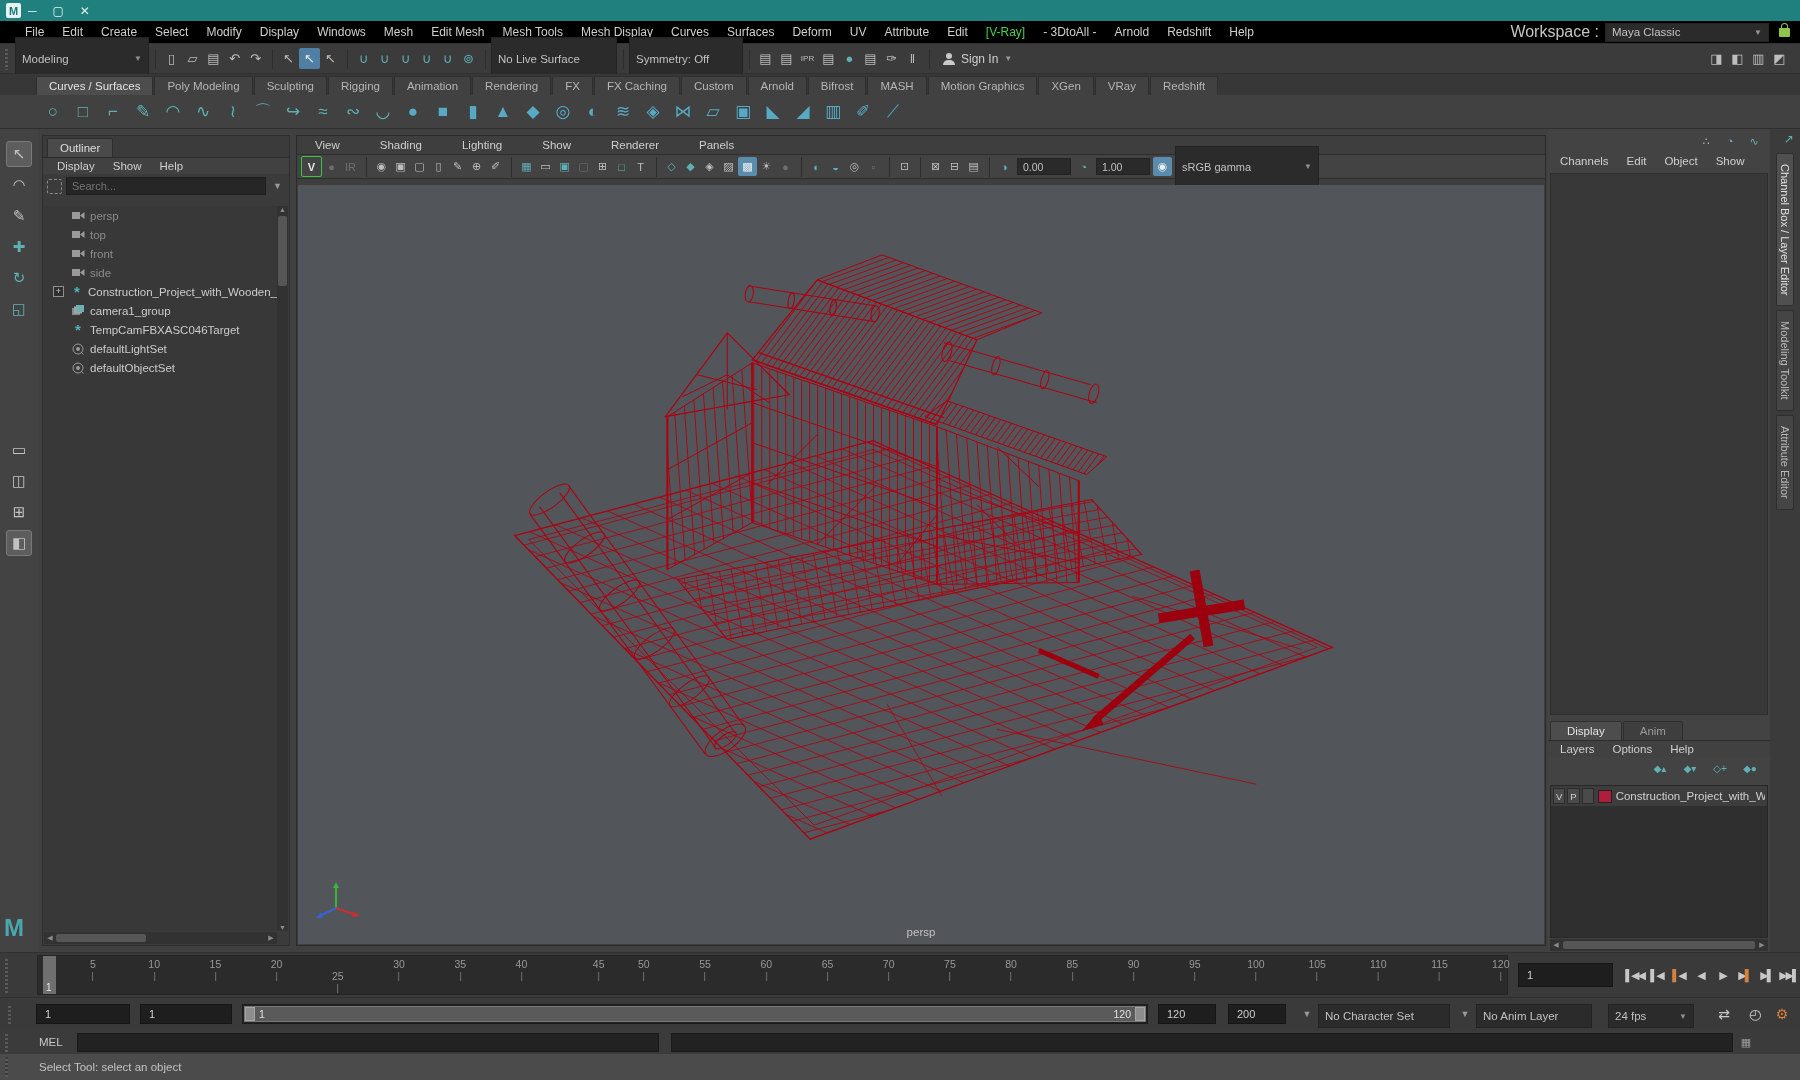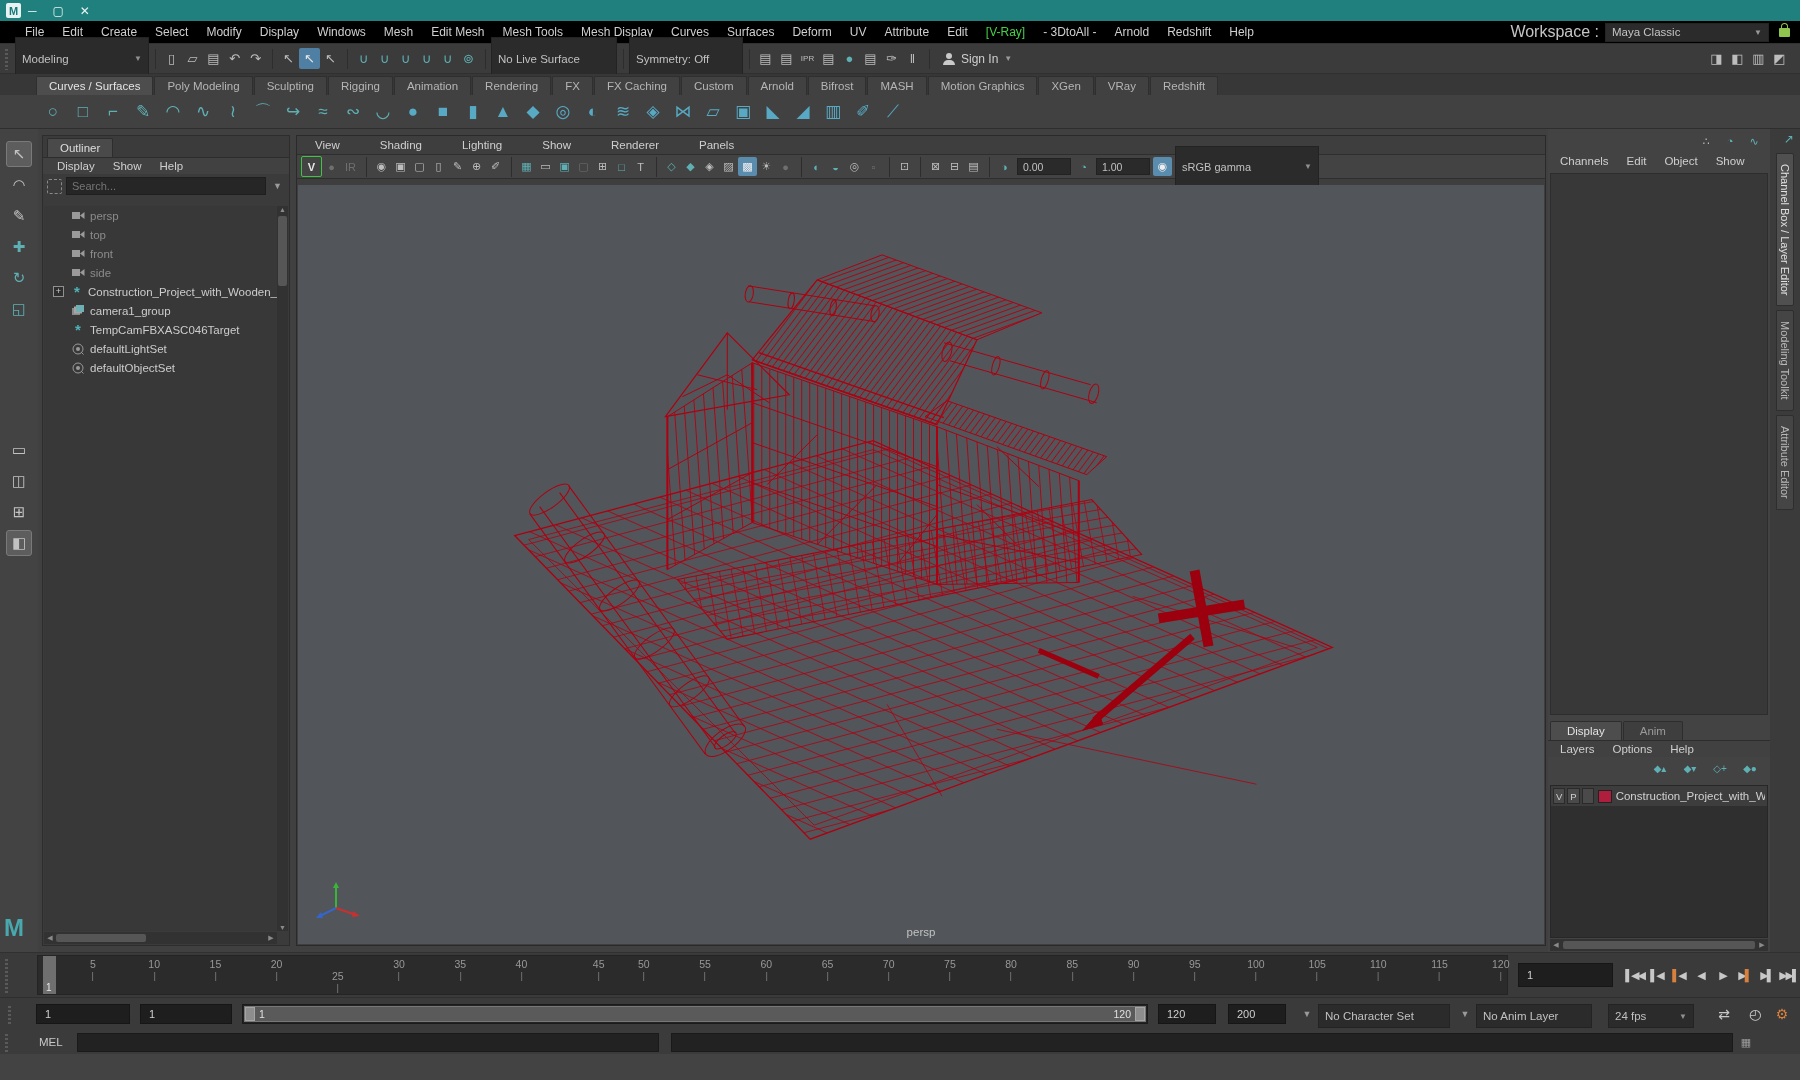--- a/index.html
+++ b/index.html
@@ -742,14 +742,18 @@
   </div>
 
   <div class="melrow">
     <div class="handle"></div>
     <span class="mel-label">MEL</span>
     <input class="mel-input" style="">
     <div class="mel-result"></div>
     <span style="margin-left:8px;color:#9a9a9a;font-size:11px">▦</span>
   </div>
 
+  <div class="helprow">
+    <div class="handle"></div>
+    <span class="help-text">Select Tool: select an object</span>
+  </div>
 
 </div>
 
 </body></html>

